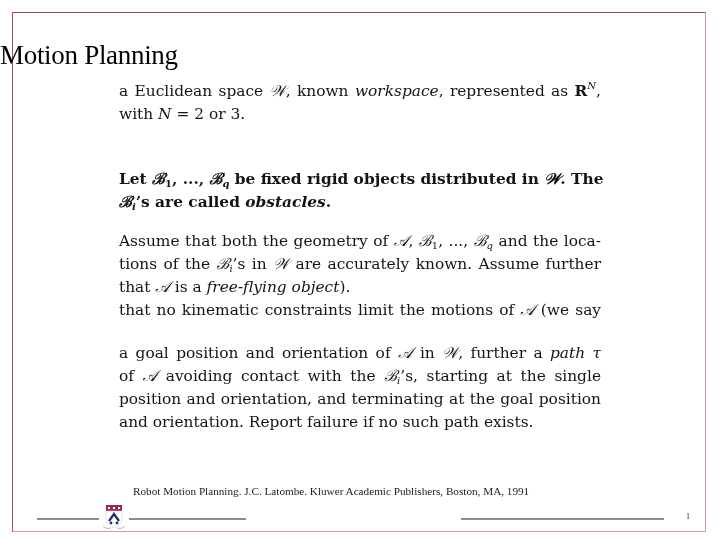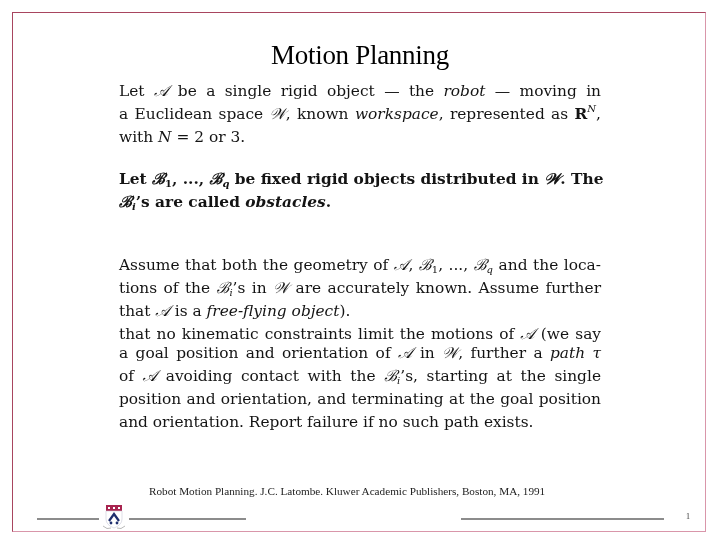--- a/index.html
+++ b/index.html
@@ -24,21 +24,20 @@
       border: 1.5px solid #a8455f;
       border-right-color: #d996aa;
       border-bottom-color: #d996aa;
       box-sizing: border-box;
     }
     .title {
       position: absolute;
       left: 0;
       width: 720px;
       top: 40px;
-      text-align: center;
       font-family: "Liberation Serif", serif;
       font-size: 27px;
       letter-spacing: -0.3px;
       color: #000;
       line-height: 30px;
     }
     .body {
       position: absolute;
       left: 119px;
       top: 80px;
@@ -57,36 +56,35 @@
       display: block;
       white-space: nowrap;
       text-align-last: justify;
       text-align: justify;
     }
     .para .line.last {
       text-align-last: left;
     }
     .p1 { position: absolute; top: 0; left: 0; width: 482px; }
     .p2 { position: absolute; top: 88px; left: 0; width: 482px; font-weight: bold; }
-    .p3 { position: absolute; top: 150px; left: 0; width: 482px; margin-top: 24px; }
+    .p3 { position: absolute; top: 150px; left: 0; width: 482px; }
     .p4 { position: absolute; top: 262px; left: 0; width: 482px; }
     em { font-style: italic; }
     .script { font-style: italic; font-family: "DejaVu Serif", serif; }
     .bold { font-weight: bold; }
     sup { font-size: 10px; vertical-align: 7px; line-height: 0; }
     sub { font-size: 10px; vertical-align: -3px; line-height: 0; }
     .citation {
       position: absolute;
       left: 133px;
       top: 485px;
       font-family: "Liberation Serif", serif;
       font-size: 11.2px;
       color: #222;
       white-space: nowrap;
-      margin-left: 16px;
     }
     .footer-line {
       position: absolute;
       height: 1.5px;
       background: #8c8c8c;
       top: 518px;
     }
     .fl1 { left: 37px; width: 62px; }
     .fl2 { left: 129px; width: 117px; }
     .fl3 { left: 461px; width: 203px; }
@@ -119,21 +117,20 @@
 </head>
 <body>
 
 <div class="frame"></div>
 
 <div class="title">Motion Planning</div>
 
 <div class="body">
 
   <div class="para p1">
-    <span class="line"><span>Let </span><span class="script">𝒜</span><span> be a single rigid object — the </span><em>robot</em><span> — moving in</span></span>
     <span class="line"><span>a Euclidean space </span><span class="script">𝒲</span><span>, known </span><em>workspace</em><span>, represented as </span><span class="bold">R</span><sup><em>N</em></sup><span>,</span></span>
     <span class="line last"><span>with </span><em>N</em><span> = 2 or 3.</span></span>
   </div>
 
   <div class="para p2">
     <span class="line"><span>Let </span><span class="script">ℬ</span><sub>1</sub><span>, ..., </span><span class="script">ℬ</span><sub><em>q</em></sub><span> be fixed rigid objects distributed in </span><span class="script">𝒲</span><span>.  The</span></span>
     <span class="line last"><span class="script">ℬ</span><sub><em>i</em></sub><span>’s are called </span><em>obstacles</em><span>.</span></span>
   </div>
 
   <div class="para p3">

